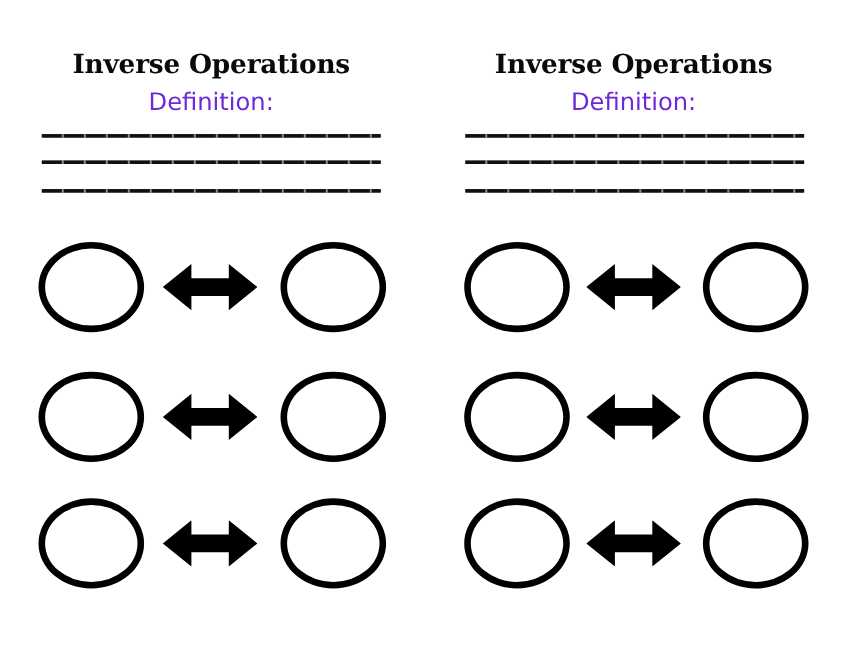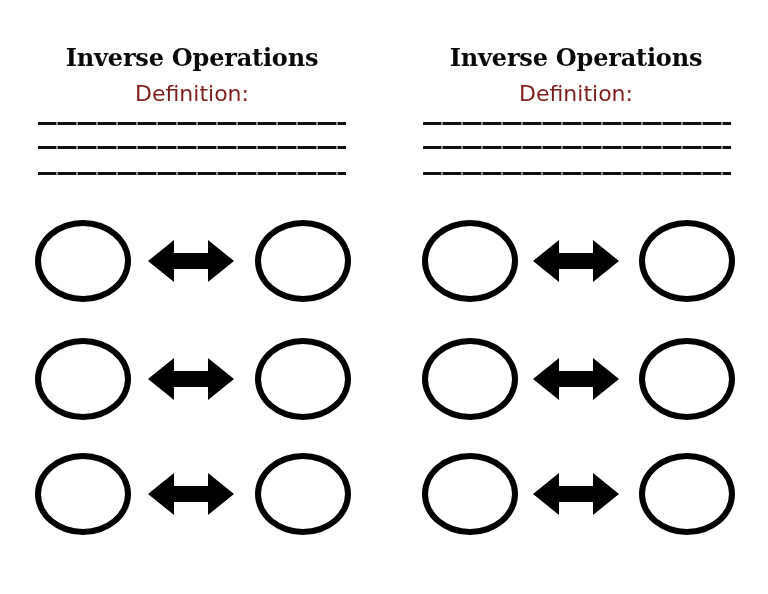--- a/index.html
+++ b/index.html
@@ -57,21 +57,21 @@
   .panel-subtitle {
     position: absolute;
     top: 81px;
     left: 0;
     width: 384px;
     text-align: center;
     font-family: "DejaVu Sans", sans-serif;
     font-weight: normal;
     font-size: 22px;
     line-height: 26px;
-    color: #7f1d1d;
+    color: #6d28d9;
     white-space: nowrap;
   }
 
   
   .lines {
     position: absolute;
     top: 122px;
     height: 62px;
   }
   .rule-line {

